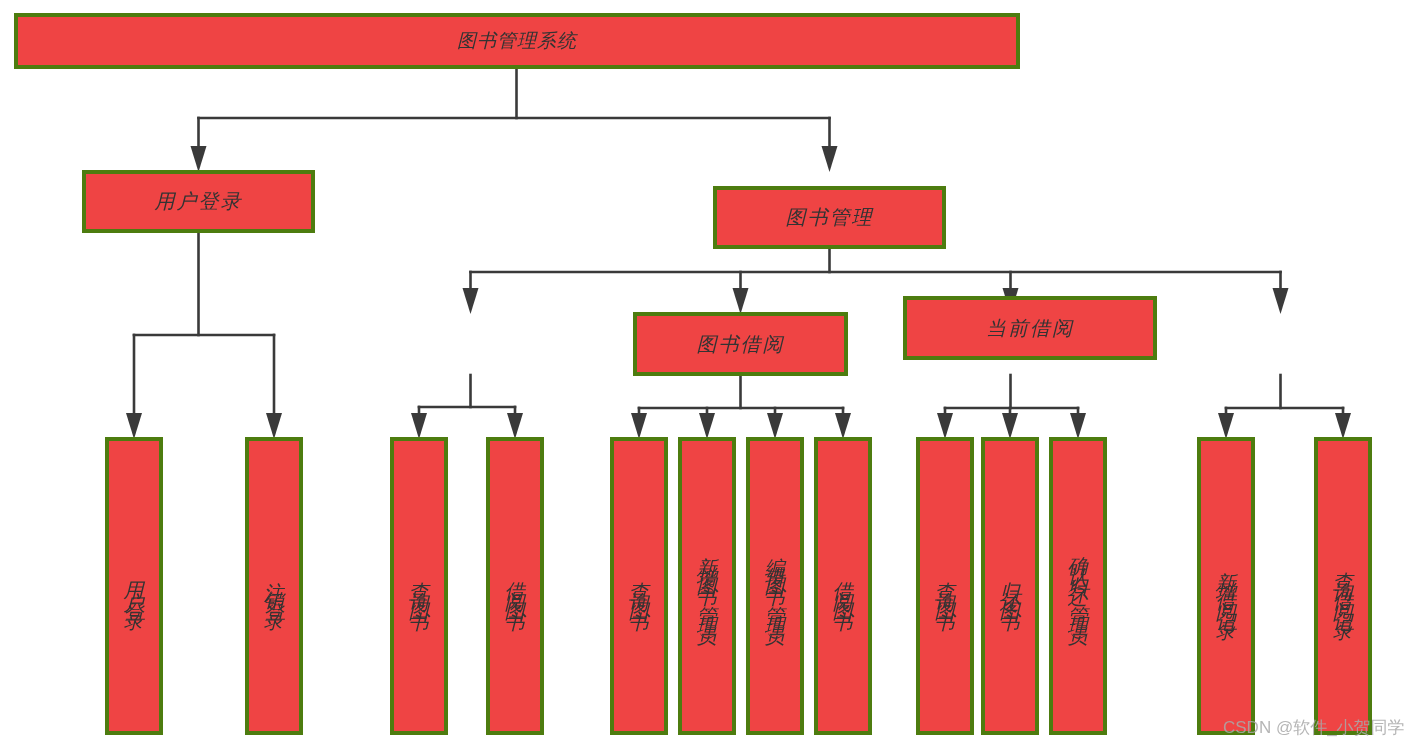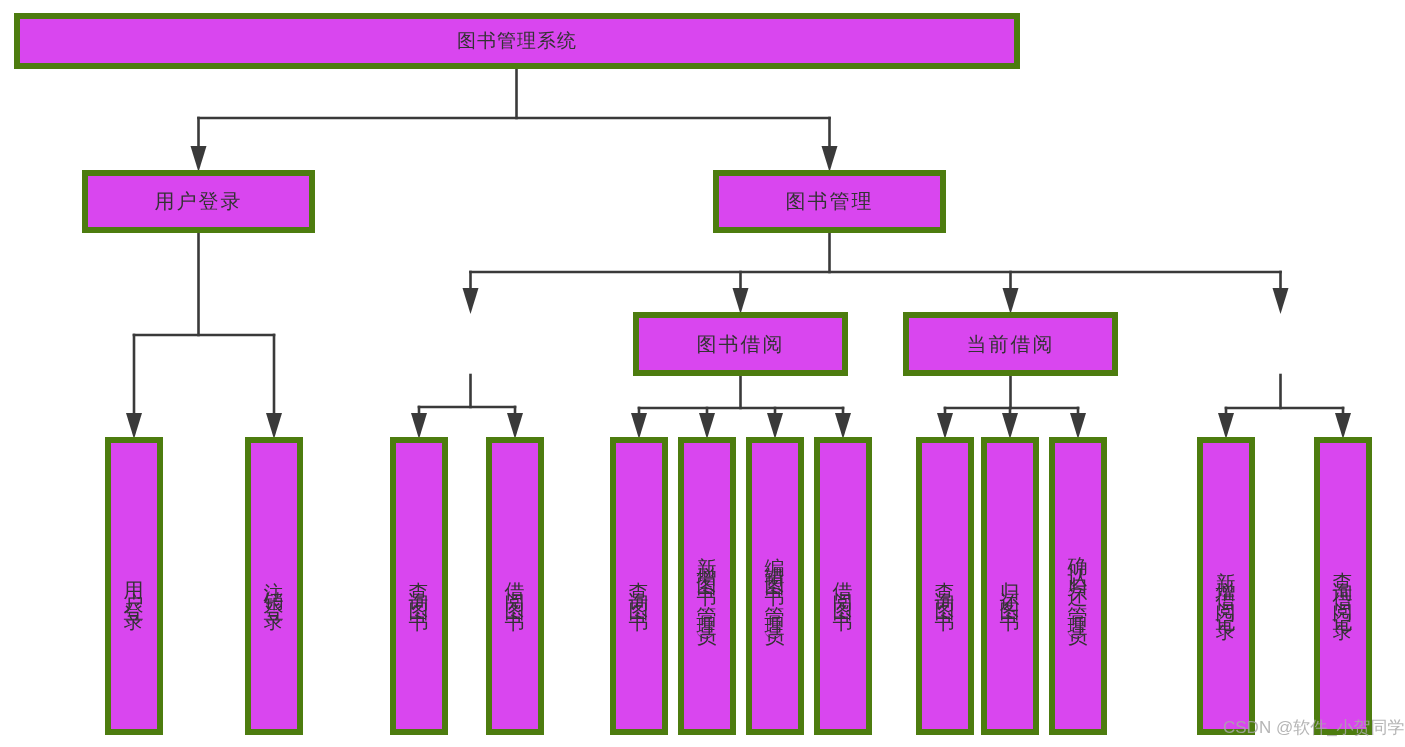--- a/index.html
+++ b/index.html
@@ -2,23 +2,23 @@
 <html><head>
 <meta charset="utf-8">
 <style>
   html,body{margin:0;padding:0;background:#ffffff;}
   .canvas{
     position:relative;width:1405px;height:747px;background:#ffffff;
     font-family:"Liberation Sans","DejaVu Sans",sans-serif;overflow:hidden;
   }
   #connectors{position:absolute;left:0;top:0;z-index:0;}
   .node{
-    position:absolute;box-sizing:border-box;background:#d946ef;
-    border:6px solid #4d7c0f;display:flex;align-items:center;justify-content:center;
-    z-index:1;color:#333333;
+    position:absolute;box-sizing:border-box;background:#ef4444;
+    border:4px solid #4d7c0f;display:flex;align-items:center;justify-content:center;
+    z-index:1;color:#333333;font-style:italic;
   }
   .hbox span{font-size:20px;letter-spacing:2px;white-space:nowrap;}
   .root span{font-size:19px;letter-spacing:1px;}
   .vbox span{
     writing-mode:vertical-rl;text-orientation:mixed;
     font-size:20px;letter-spacing:10px;line-height:1;white-space:nowrap;
   }
   .watermark{
     position:absolute;left:1183px;top:716px;z-index:2;
     font-size:17px;color:#a9a9a9;opacity:0.85;white-space:nowrap;margin-left:40px;
@@ -84,28 +84,28 @@
       <polygon points="1335,413 1351,413 1343,439" fill="#3a3a3a"></polygon>
     </svg>
 
   <div class="node hbox root" style="left:14px;top:13px;width:1006px;height:56px">
     <span>图书管理系统</span>
   </div>
 
   <div class="node hbox" style="left:82px;top:170px;width:233px;height:63px">
     <span>用户登录</span>
   </div>
-  <div class="node hbox" style="left:713px;top:170px;width:233px;height:63px">
+  <div class="node hbox" style="left:713px;top:186px;width:233px;height:63px">
     <span>图书管理</span>
   </div>
 
   <div class="node hbox" style="left:633px;top:312px;width:215px;height:64px">
     <span>图书借阅</span>
   </div>
-  <div class="node hbox" style="left:903px;top:312px;width:215px;height:64px">
+  <div class="node hbox" style="left:903px;top:296px;width:254px;height:64px">
     <span>当前借阅</span>
   </div>
 
   <div class="node vbox" style="left:105px;top:437px;width:58px;height:298px">
     <span>用户登录</span>
   </div>
   <div class="node vbox" style="left:245px;top:437px;width:58px;height:298px">
     <span>注销登录</span>
   </div>
 

